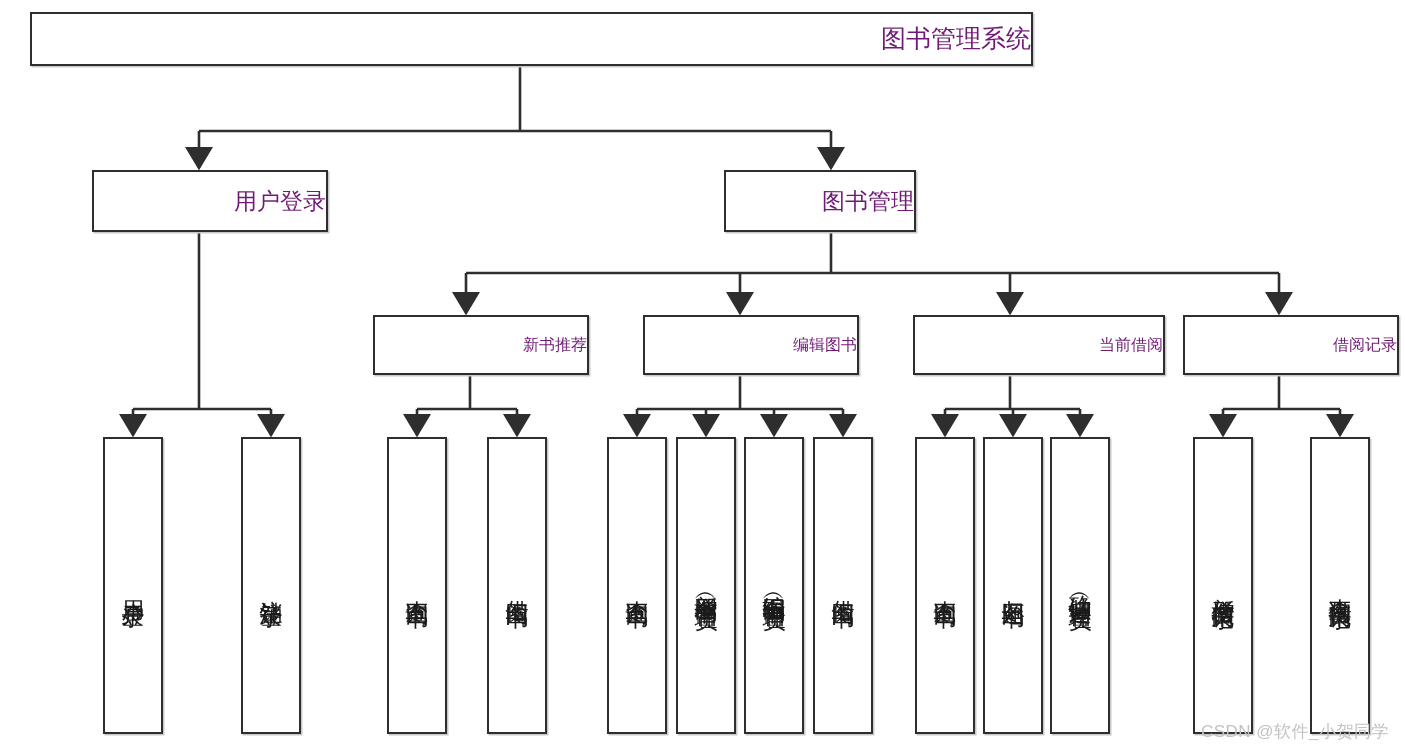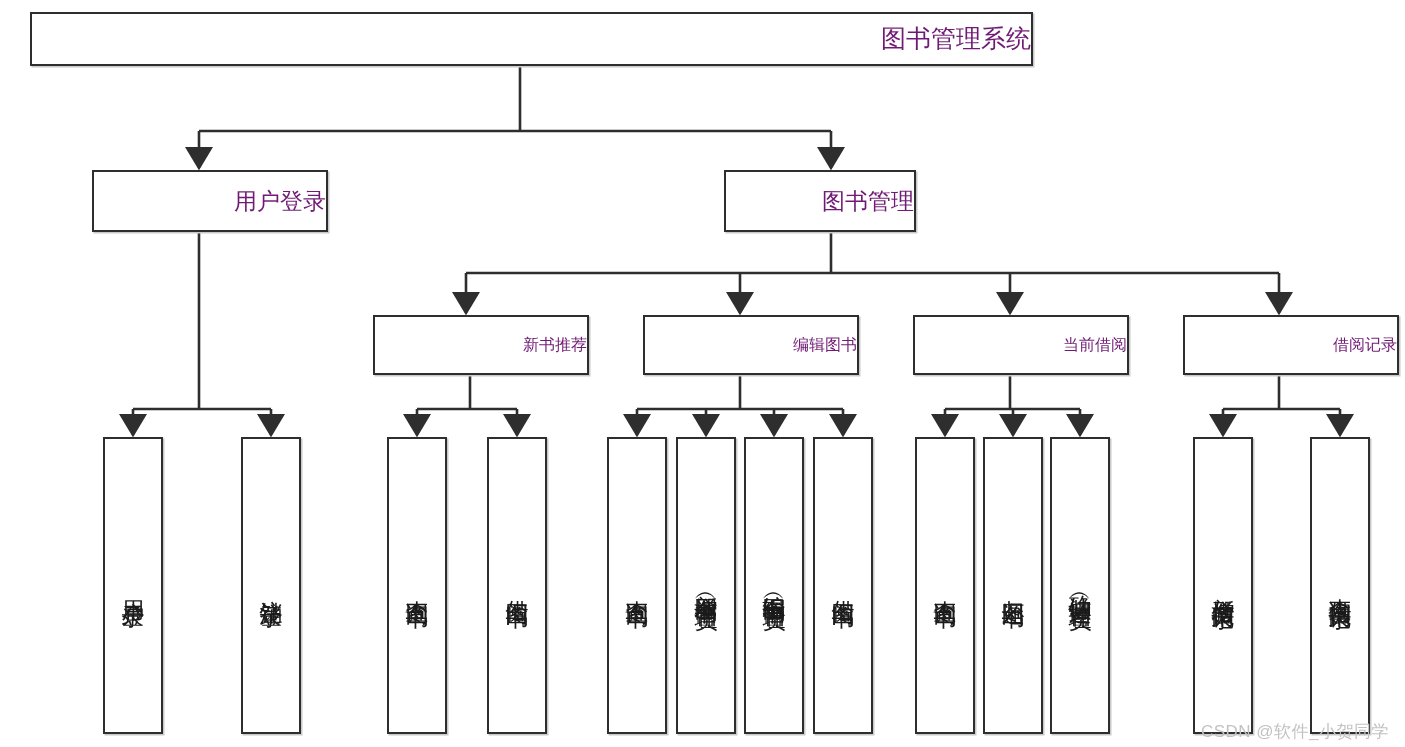--- a/index.html
+++ b/index.html
@@ -140,21 +140,21 @@
   <div class="node lvl2" style="left:713px;top:170px;width:192px;height:62px;">
     <span>图书管理</span>
   </div>
 
   <div class="node lvl3" style="left:362px;top:315px;width:216px;height:60px;">
     <span>新书推荐</span>
   </div>
   <div class="node lvl3" style="left:632px;top:315px;width:216px;height:60px;">
     <span>编辑图书</span>
   </div>
-  <div class="node lvl3" style="left:902px;top:315px;width:216px;height:60px;">
+  <div class="node lvl3" style="left:902px;top:315px;width:252px;height:60px;">
     <span>当前借阅</span>
   </div>
   <div class="node lvl3" style="left:1172px;top:315px;width:216px;height:60px;">
     <span>借阅记录</span>
   </div>
 
   <div class="leaf" style="left:103px;top:437px;width:60px;height:297px;">
     <span class="vtext">用户登录</span>
   </div>
   <div class="leaf" style="left:241px;top:437px;width:60px;height:297px;">

